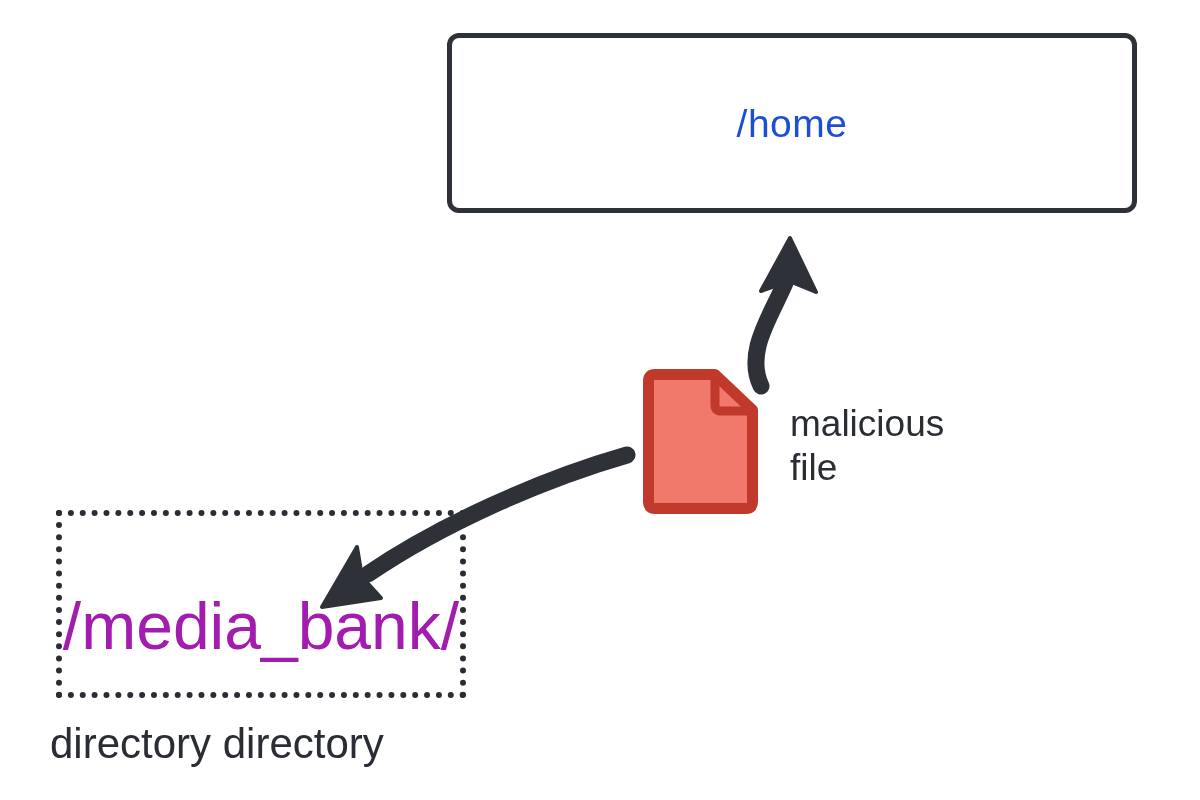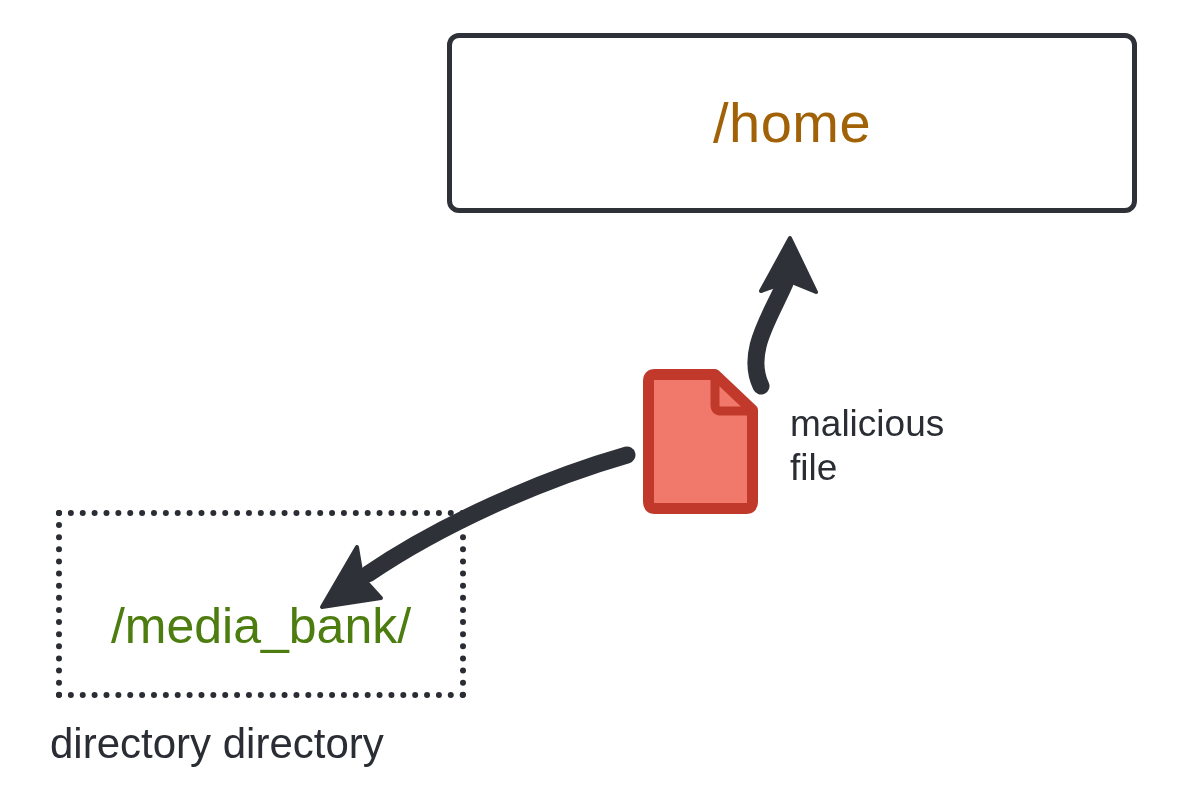--- a/index.html
+++ b/index.html
@@ -27,43 +27,43 @@
     height: 180px;
     box-sizing: border-box;
     border: 5px solid #2E3238;
     border-radius: 12px;
     background: #ffffff;
     display: flex;
     align-items: center;
     justify-content: center;
   }
   .home-label {
-    font-size: 56px;
-    color: #a16207;
+    font-size: 39px;
+    color: #1d4ed8;
     letter-spacing: 0.5px;
     line-height: 1;
   }
 
   
   .sandbox-box {
     position: absolute;
     left: 56px;
     top: 510px;
     width: 410px;
     height: 188px;
     box-sizing: border-box;
     border: 6px dotted #2A2E34;
     background: transparent;
     display: flex;
     align-items: center;
     justify-content: center;
   }
   .sandbox-label {
-    font-size: 50px;
-    color: #4d7c0f;
+    font-size: 66px;
+    color: #a21caf;
     line-height: 1;
     position: relative;
     top: 22px;
   }
   .sandbox-caption {
     position: absolute;
     left: 50px;
     top: 718px;
     font-size: 42px;
     color: #2A2E34;

